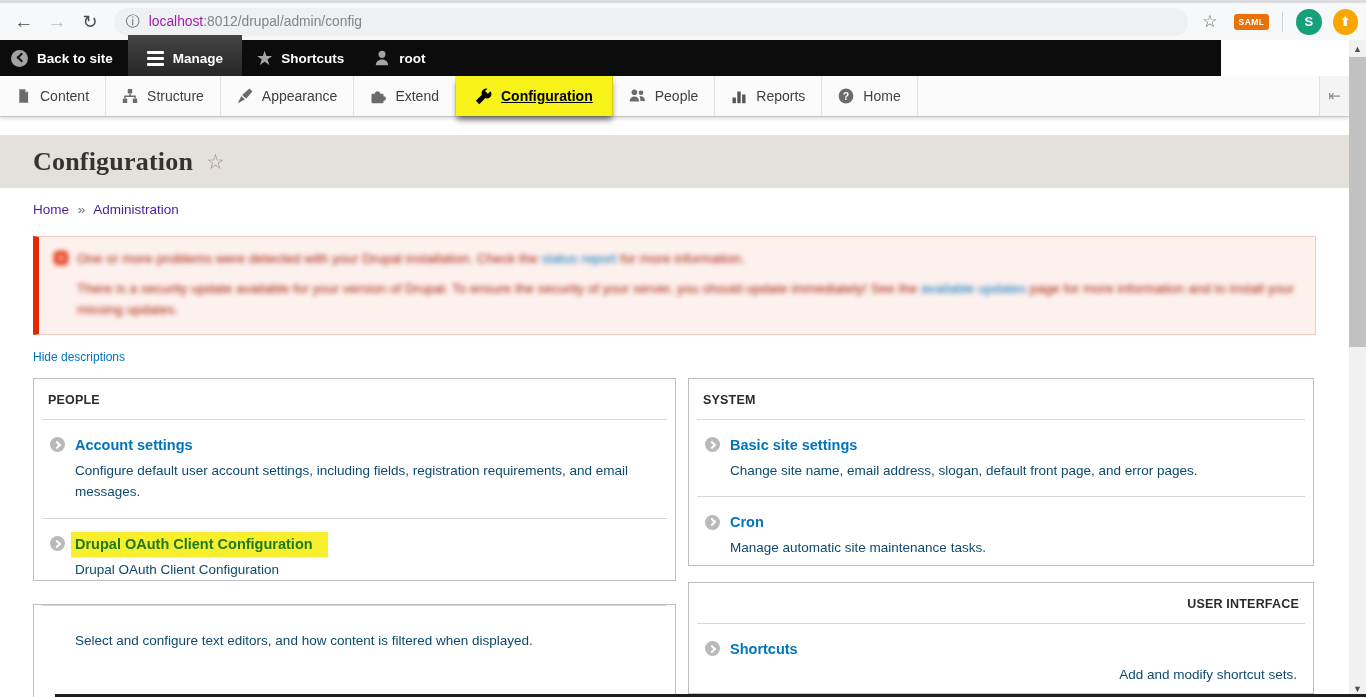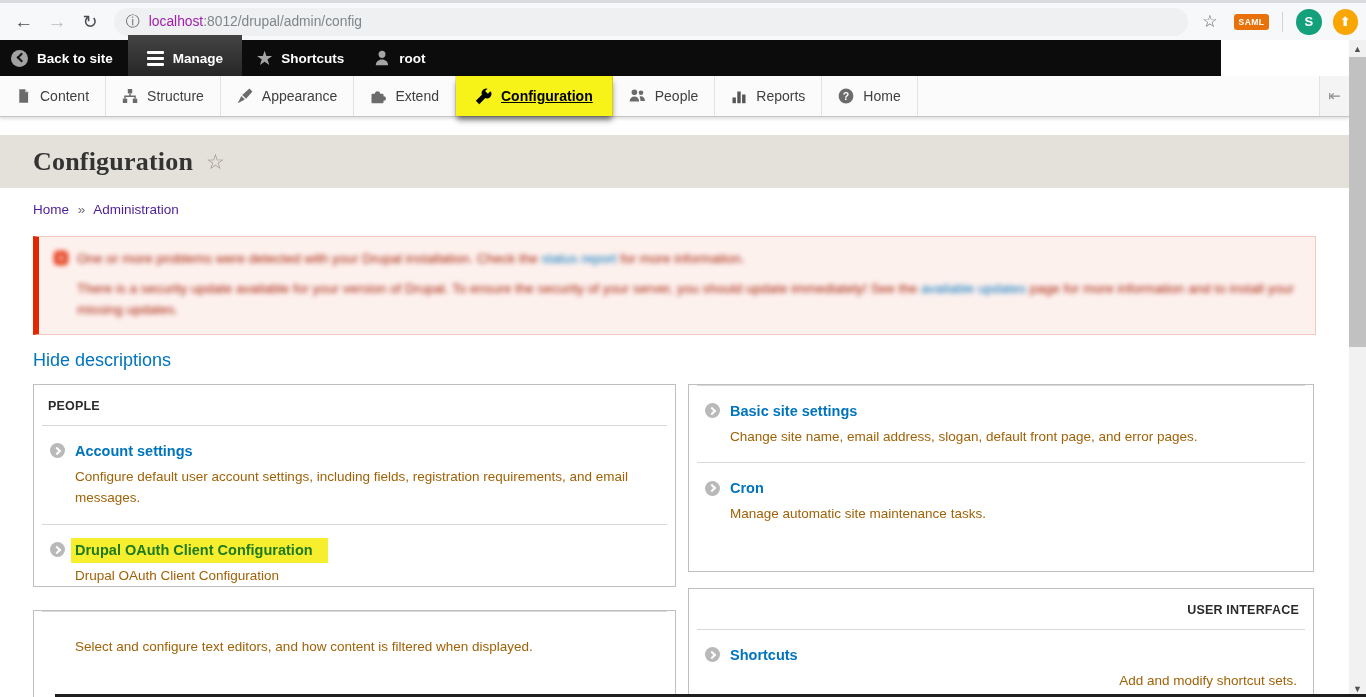--- a/index.html
+++ b/index.html
@@ -107,21 +107,21 @@
   .msg-blur { filter:blur(2.6px); position:relative; }
   .err-icon {
     position:absolute; left:-23px; top:2px; width:14px; height:14px; border-radius:4px;
     background:#e32700; color:#fff; font-size:11px; line-height:14px; text-align:center; font-weight:bold;
   }
   .messages p { margin:0; font-size:13.5px; color:#a51b00; line-height:1.55; }
   .messages p + p { margin-top:9px; }
   .messages a { color:#0074bd; text-decoration:none; }
 
   .hide-desc {
-    display:inline-block; margin:15px 0 0 33px; font-size:18px;
+    display:inline-block; margin:15px 0 0 33px; font-size:12px;
     color:#0074bd; text-decoration:none;
   }
 
   
   .panels { display:flex; gap:12px; margin:13px 0 0 33px; width:1281px; align-items:flex-start; }
   .pcol { display:flex; flex-direction:column; }
   .pcol.left  { width:643px; }
   .pcol.right { width:626px; }
   .panel { border:1px solid #bfbfbf; background:#fff; overflow:hidden; width:100%; }
   .panel-people { height:203px; margin-bottom:23px; }
@@ -131,21 +131,21 @@
   .panel h3 { margin:0; padding:14px 14px 12px; font-size:12.5px; color:#2b2b2b; letter-spacing:.2px; }
   .hdr-divider, .item-divider { height:1px; background:#d8d8d8; margin:0 8px; }
   .pitem { padding:17px 16px 15px; }
   .pitem .row { display:flex; align-items:center; gap:10px; }
   .chev { flex:0 0 15px; width:15px; height:15px; border-radius:50%; background:#b9b9b9; position:relative; }
   .chev::after {
     content:""; position:absolute; left:4px; top:4.5px; width:4px; height:4px;
     border:solid #fff; border-width:2px 2px 0 0; transform:rotate(45deg);
   }
   .plink { font-size:14.5px; font-weight:bold; color:#0074bd; text-decoration:none; }
-  .pdesc { margin:7px 0 0 25px; font-size:13.5px; color:#a16207; line-height:1.6; }
+  .pdesc { margin:7px 0 0 25px; font-size:13.5px; color:#0c4a6e; line-height:1.6; }
   .pdesc.narrow { max-width:588px; }
   .hl { background:#f7ee2e; color:#1e7a1e; padding:4px 15px 5px 4px; margin:-4px 0 -5px -4px; }
 
   
   .scrollbar { position:absolute; top:40px; right:0; width:17px; height:657px; background:#f1f1f1; z-index:45; }
   .sb-up, .sb-down {
     position:absolute; left:0; width:17px; height:17px; color:#505050; font-size:9px;
     display:flex; align-items:center; justify-content:center; cursor:pointer;
   }
   .sb-up { top:0; } .sb-down { bottom:0; }
@@ -329,20 +329,21 @@
     <section class="panel panel-ca">
       <div class="hdr-divider"></div>
       <div class="pitem">
         <p class="pdesc">Select and configure text editors, and how content is filtered when displayed.</p>
       </div>
     </section>
   </div>
 
   <div class="pcol right">
     <section class="panel panel-system">
+      <h3>SYSTEM</h3>
       <div class="hdr-divider"></div>
       <div class="pitem">
         <div class="row">
           <span class="chev"></span>
           <a class="plink">Basic site settings</a>
         </div>
         <p class="pdesc">Change site name, email address, slogan, default front page, and error pages.</p>
       </div>
       <div class="item-divider"></div>
       <div class="pitem">

